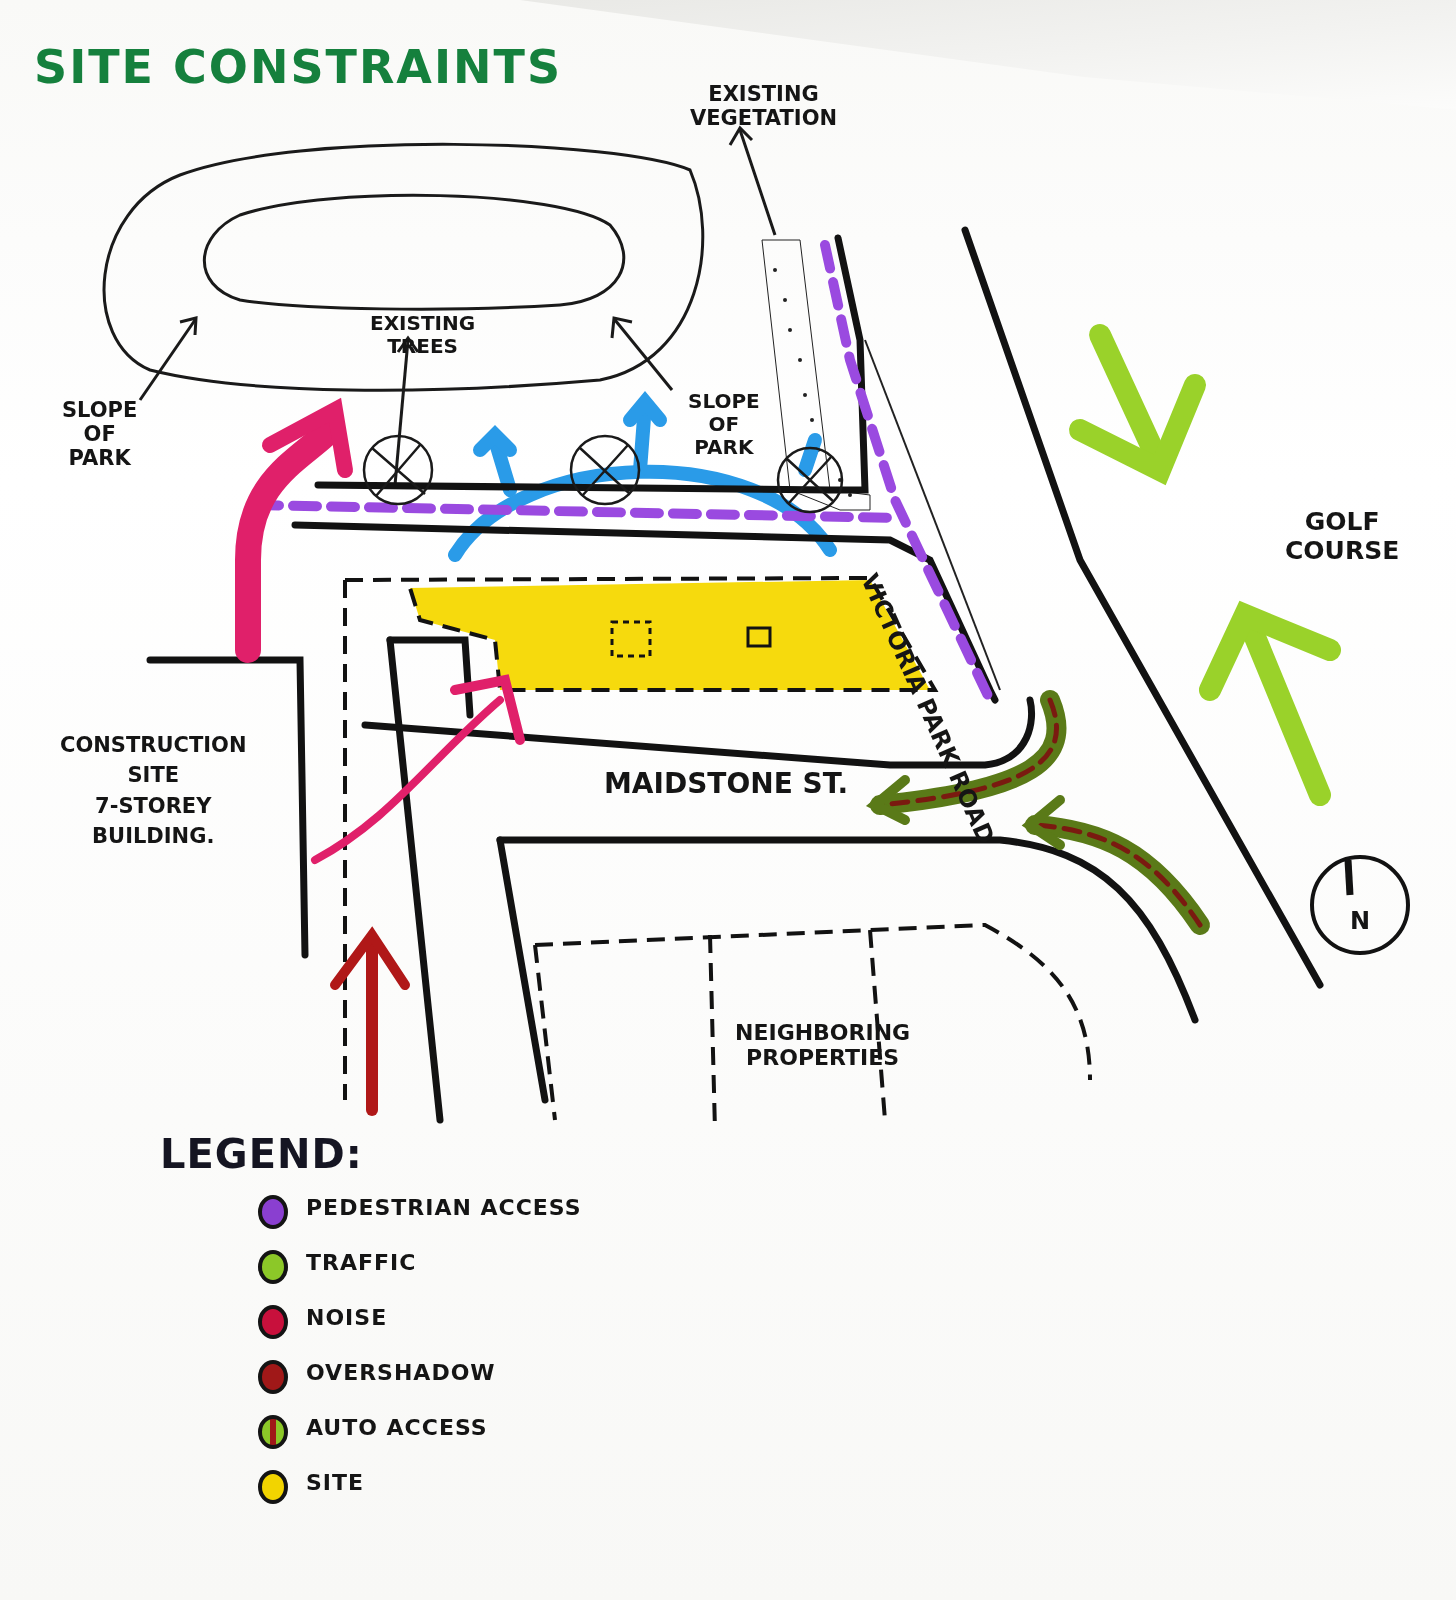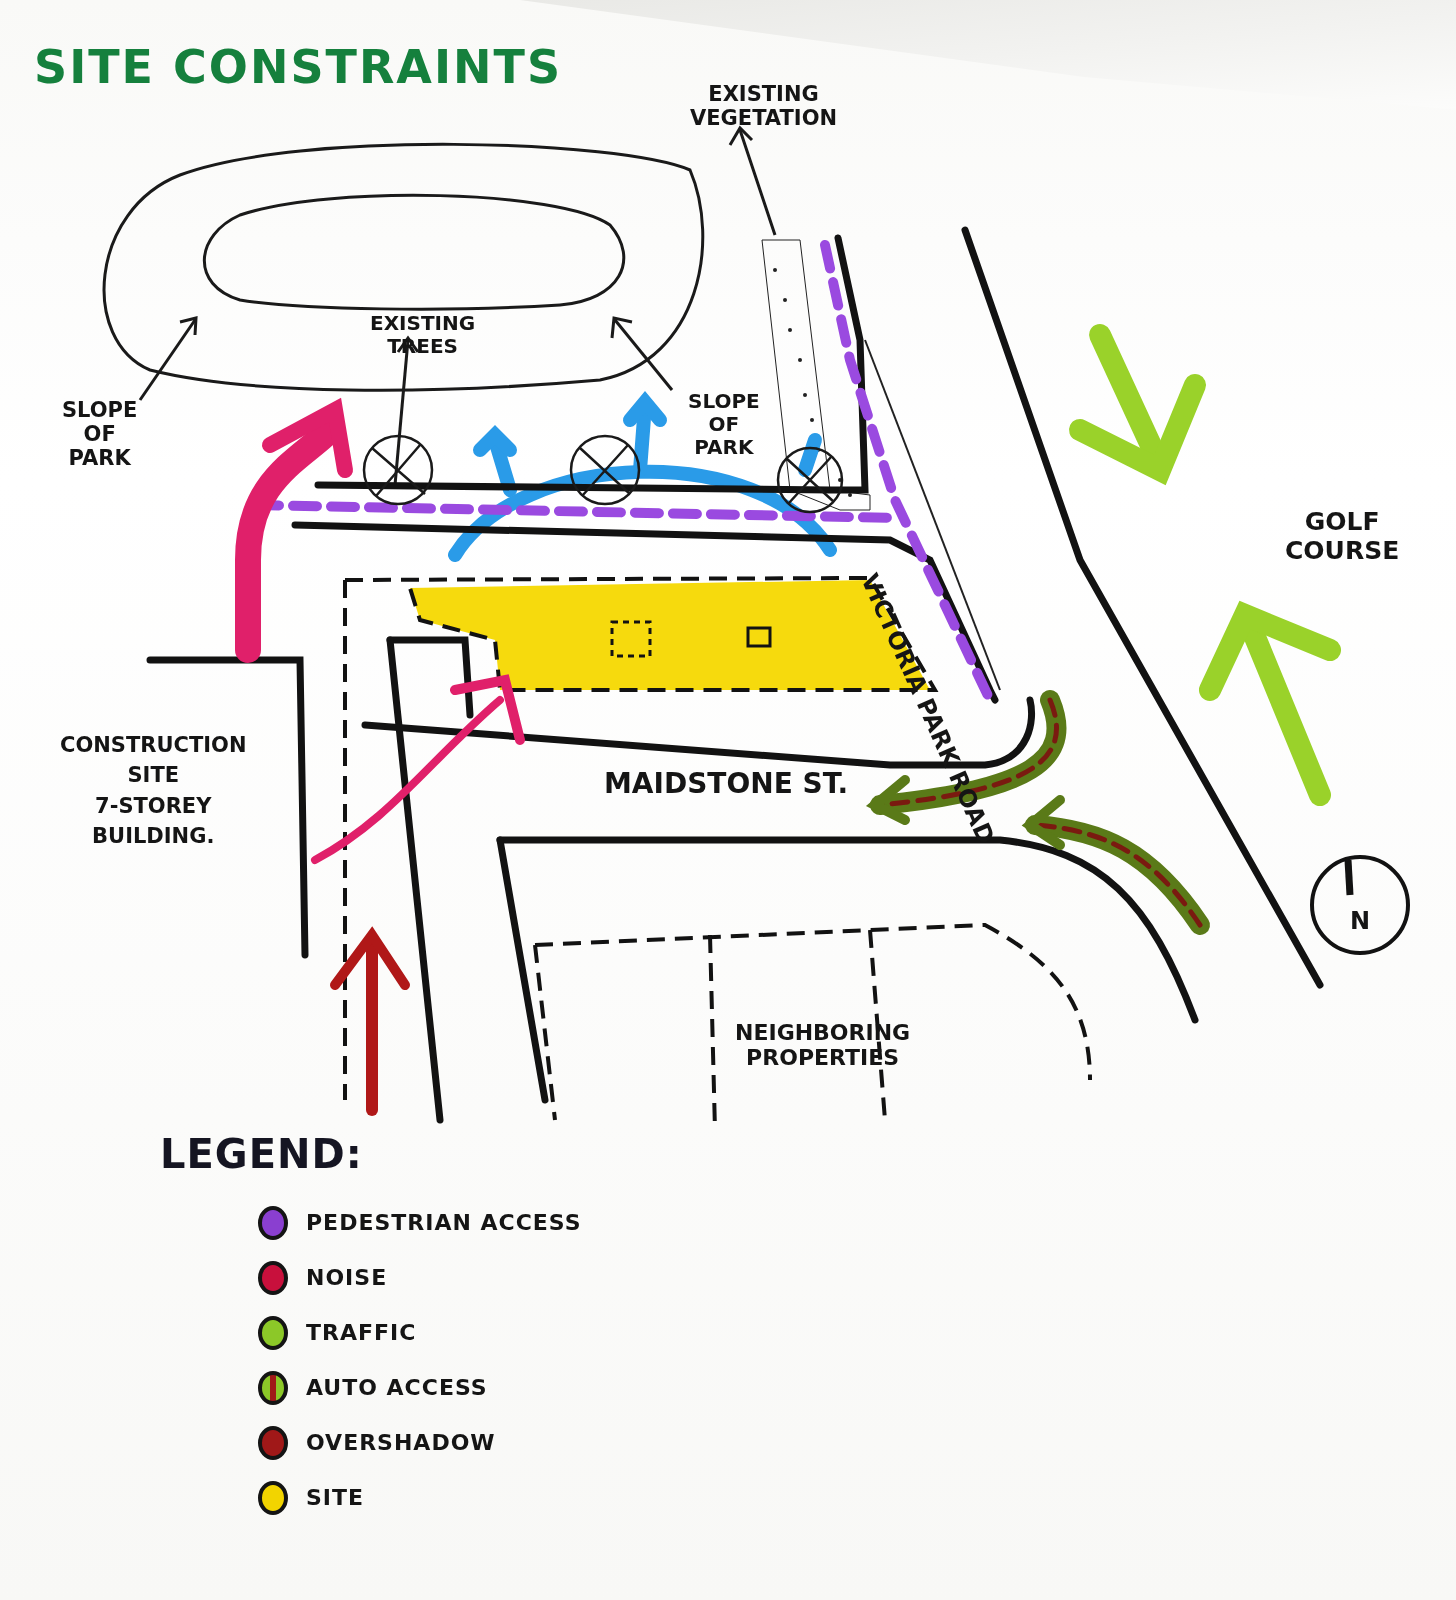--- a/index.html
+++ b/index.html
@@ -9,21 +9,21 @@
   .fold { position: absolute; left: 520px; top: 0; width: 940px; height: 110px;
           background: linear-gradient(175deg, #e9e9e6 0%, #f2f2f0 50%, #fcfcfb 100%); clip-path: polygon(0 0,100% 0,100% 100%,60% 70%); }
   svg.map { position: absolute; left: 0; top: 0; }
   .title { position: absolute; left: 34px; top: 40px; font-size: 46px; font-weight: bold; color: #15803d;
            letter-spacing: 2px; font-family: "DejaVu Sans", sans-serif; }
   .lbl { position: absolute; color: #151515; font-weight: bold; font-family: "DejaVu Sans", sans-serif;
          text-transform: uppercase; line-height: 1.15; white-space: pre-line; text-align: center; }
   .legend { position: absolute; left: 160px; top: 1095px; margin-top: 36px; }
   .legend-title { font-size: 40px; font-weight: bold; color: #151522; letter-spacing: 1px; margin-bottom: 18px;
                   font-family: "DejaVu Sans", sans-serif; }
-  .legend-item { display: flex; align-items: center; height: 55px; margin-left: 98px; }
+  .legend-item { display: flex; height: 55px; margin-left: 98px; }
   .swatch { width: 30px; height: 34px; border-radius: 50%; border: 4px solid #141414; box-sizing: border-box; margin-right: 18px; }
   .legend-label { font-size: 22px; font-weight: bold; color: #151515; letter-spacing: 1px; }
 </style>
 </head>
 <body>
 
 <div class="paper"></div>
 <div class="fold"></div>
 
 <div class="title">SITE CONSTRAINTS</div>
@@ -165,32 +165,32 @@
 PROPERTIES</div>
 <div class="lbl" style="left:1350px; top:908px; font-size:24px;">N</div>
 
 <div class="legend">
   <div class="legend-title">LEGEND:</div>
   <div class="legend-item">
     <span class="swatch" style="background:#8a3fd0"></span>
     <span class="legend-label">PEDESTRIAN ACCESS</span>
   </div>
   <div class="legend-item">
+    <span class="swatch" style="background:#8cc828"></span>
+    <span class="legend-label">TRAFFIC</span>
+  </div>
+  <div class="legend-item">
     <span class="swatch" style="background:#c8103c"></span>
     <span class="legend-label">NOISE</span>
   </div>
   <div class="legend-item">
-    <span class="swatch" style="background:#8cc828"></span>
-    <span class="legend-label">TRAFFIC</span>
+    <span class="swatch" style="background:#a01818"></span>
+    <span class="legend-label">OVERSHADOW</span>
   </div>
   <div class="legend-item">
     <span class="swatch" style="background:linear-gradient(90deg,#8cc828 0%,#8cc828 35%,#a01818 35%,#a01818 65%,#8cc828 65%)"></span>
     <span class="legend-label">AUTO ACCESS</span>
-  </div>
-  <div class="legend-item">
-    <span class="swatch" style="background:#a01818"></span>
-    <span class="legend-label">OVERSHADOW</span>
   </div>
   <div class="legend-item">
     <span class="swatch" style="background:#f2d400"></span>
     <span class="legend-label">SITE</span>
   </div>
 </div>
 
 </body></html>

